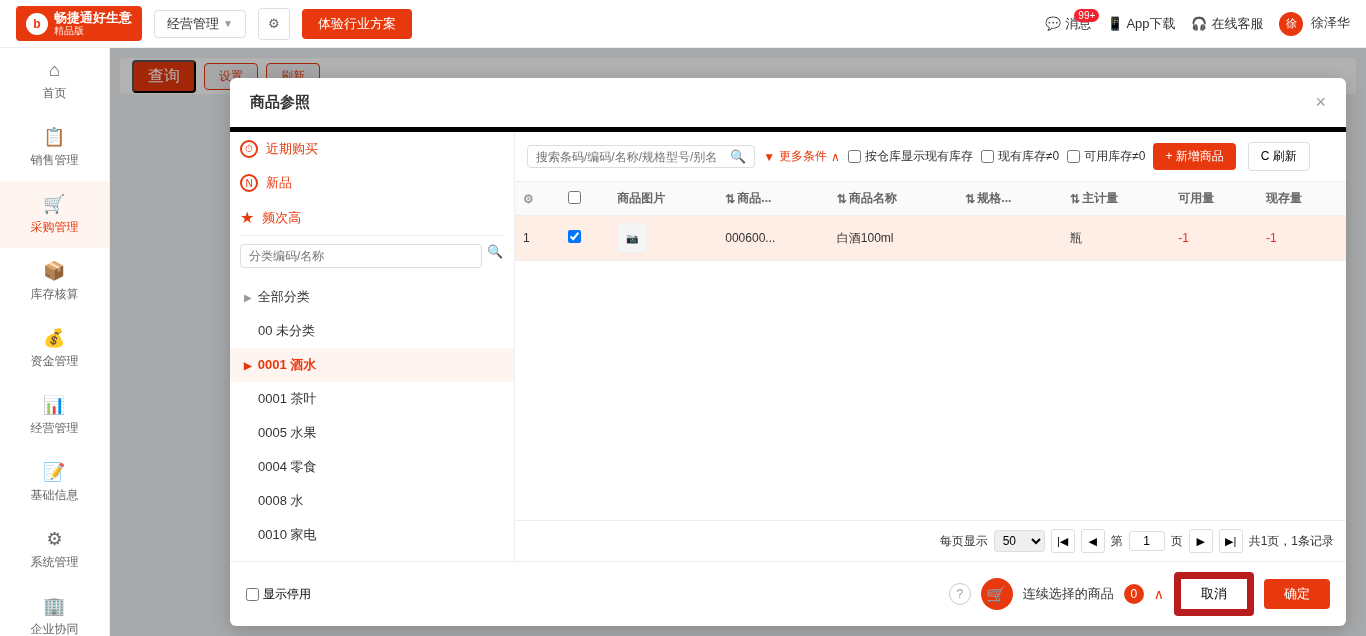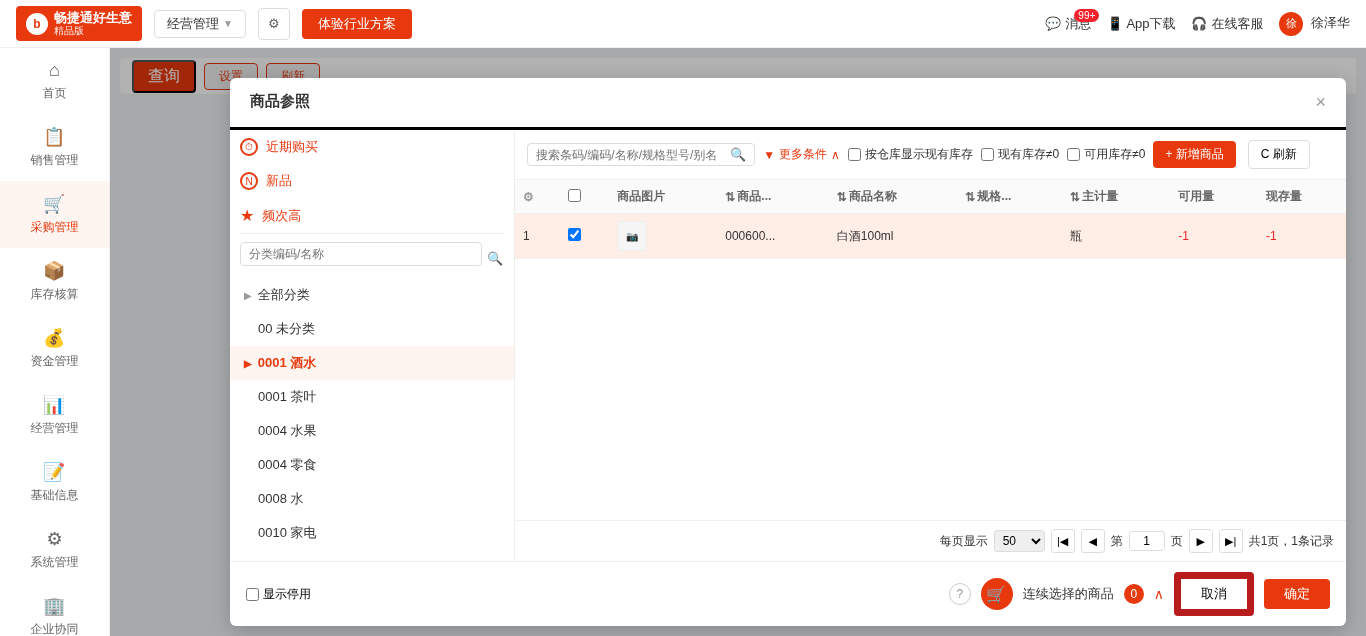--- a/index.html
+++ b/index.html
@@ -30,35 +30,35 @@
     .sidebar-icon { font-size: 18px; }
 
     
     .content { flex: 1; position: relative; background: #f0f2f5; }
 
     
     .overlay { position: absolute; top: 0; left: 0; right: 0; bottom: 0; background: rgba(0,0,0,0.3); z-index: 10; }
 
     
     .modal { position: absolute; top: 30px; left: 120px; right: 20px; bottom: 10px; background: #fff; border-radius: 6px; box-shadow: 0 4px 20px rgba(0,0,0,0.2); z-index: 20; display: flex; flex-direction: column; max-width: 1120px; }
-    .modal-header { display: flex; justify-content: space-between; padding: 14px 20px; border-bottom: 3px solid #000000; }
+    .modal-header { display: flex; align-items: center; justify-content: space-between; padding: 14px 20px; border-bottom: 5px solid #000000; }
     .modal-title { font-size: 15px; font-weight: bold; color: #333; }
     .modal-close { cursor: pointer; color: #999; font-size: 18px; }
 
     
     .modal-body { display: flex; flex: 1; overflow: hidden; }
 
     
     .left-panel { width: 285px; border-right: 1px solid #eee; display: flex; flex-direction: column; }
     .quick-links { display: flex; flex-direction: column; }
     .quick-link { display: flex; align-items: center; gap: 8px; padding: 8px 10px; cursor: pointer; color: #e8390e; font-size: 13px; }
     .quick-link-icon { width: 18px; height: 18px; border-radius: 50%; border: 2px solid #e8390e; display: flex; align-items: center; justify-content: center; font-size: 10px; color: #e8390e; }
     .star-icon { color: #e8390e; }
     .divider-line { height: 1px; background: #eee; margin: 0 10px; }
-    .search-row { display: flex; align-items: flex-end; padding: 8px 10px; gap: 6px; }
+    .search-row { display: flex; align-items: flex-start; padding: 8px 10px; gap: 6px; }
     .category-search { flex: 1; border: 1px solid #ddd; border-radius: 4px; padding: 4px 8px; font-size: 12px; }
     .search-icon-btn { cursor: pointer; color: #999; }
     .category-list { flex: 1; overflow-y: auto; padding: 4px 0; }
     .category-item { display: flex; align-items: center; padding: 8px 14px; cursor: pointer; color: #333; font-size: 13px; }
     .category-item.active { background: #fff5f0; color: #e8390e; font-weight: bold; }
     .category-item .arrow { margin-right: 6px; color: #e8390e; font-size: 10px; }
     .category-item .arrow-right { margin-right: 6px; color: #999; font-size: 10px; }
 
     
     .right-panel { flex: 1; display: flex; flex-direction: column; overflow: hidden; }
@@ -242,21 +242,21 @@
             <div class="category-item active">
               <span class="arrow">▶</span>
               <span>0001 酒水</span>
             </div>
             <div class="category-item">
               <span style="width:14px;display:inline-block;"></span>
               <span>0001 茶叶</span>
             </div>
             <div class="category-item">
               <span style="width:14px;display:inline-block;"></span>
-              <span>0004 水果</span>
+              <span>0005 水果</span>
             </div>
             <div class="category-item">
               <span style="width:14px;display:inline-block;"></span>
               <span>0004 零食</span>
             </div>
             <div class="category-item">
               <span style="width:14px;display:inline-block;"></span>
               <span>0008 水</span>
             </div>
             <div class="category-item">

